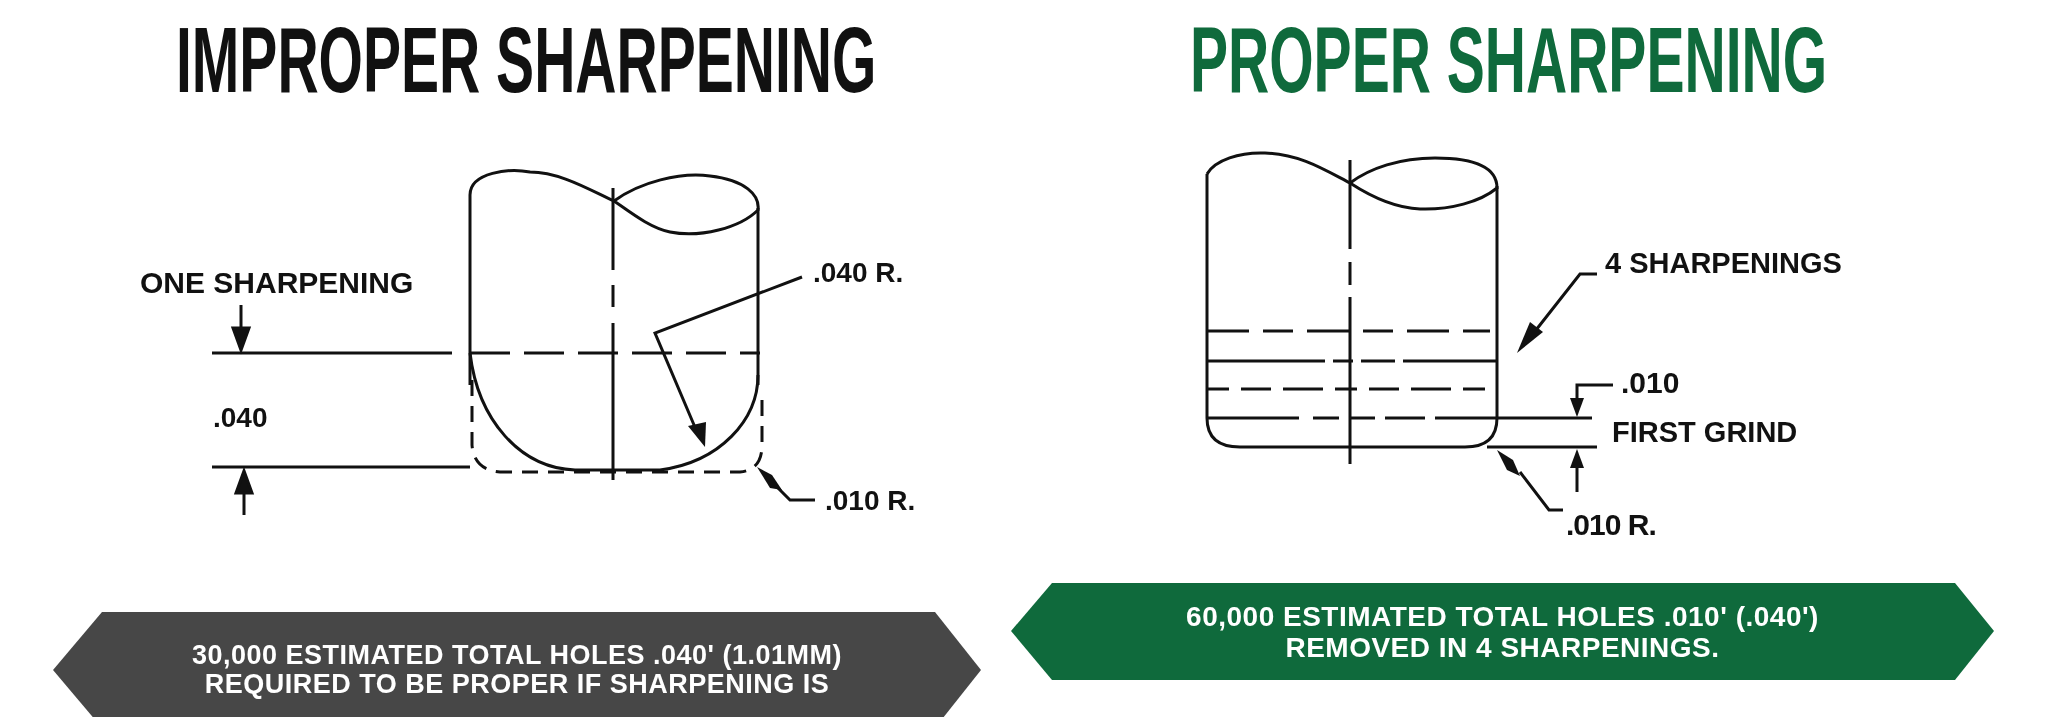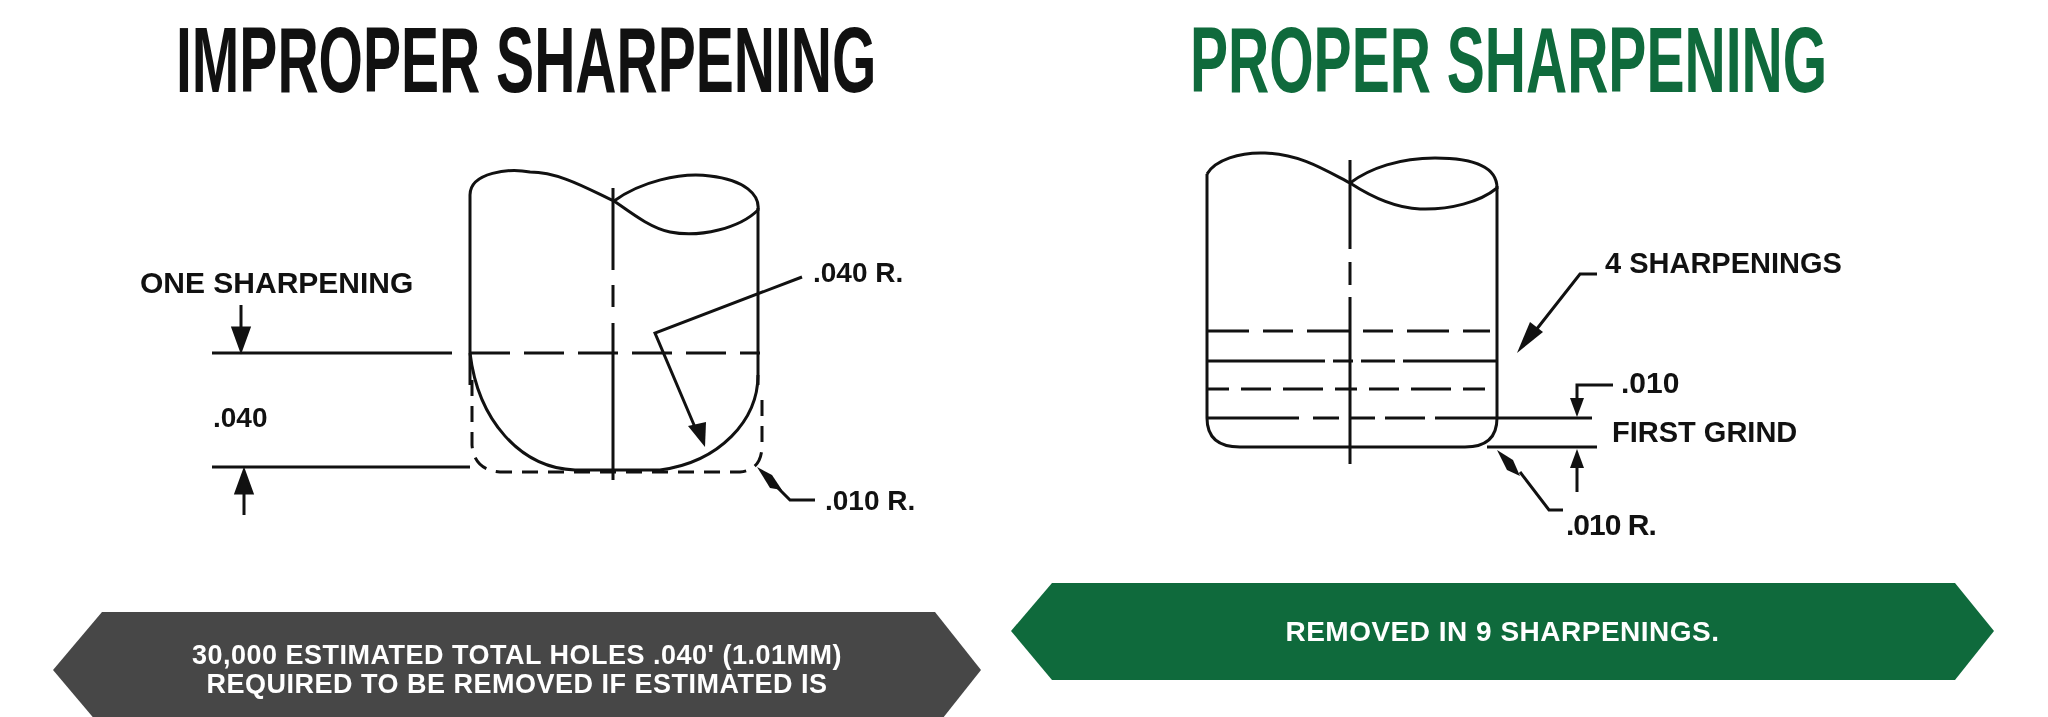--- a/index.html
+++ b/index.html
@@ -105,20 +105,21 @@
   </g>
   <text class="lbl" x="1605" y="273" font-size="29">4 SHARPENINGS</text>
   <text class="lbl" x="1621" y="393" font-size="30">.010</text>
   <text class="lbl" x="1612" y="442" font-size="29">FIRST GRIND</text>
   <text class="lbl" x="1566" y="535" font-size="30" letter-spacing="-1">.010 R.</text>
 </svg>
 
 <div id="banner-left" class="banner">
   <div>
     <span>30,000 ESTIMATED TOTAL HOLES .040' (1.01MM)</span>
-    <span>REQUIRED TO BE REMOVED IF ESTIMATED IS</span>
+    <span>REQUIRED TO BE PROPER IF SHARPENING IS</span>
   </div>
 </div>
 <div id="banner-right" class="banner">
   <div>
-    <span>REMOVED IN 9 SHARPENINGS.</span>
+    <span>60,000 ESTIMATED TOTAL HOLES .010' (.040')</span>
+    <span>REMOVED IN 4 SHARPENINGS.</span>
   </div>
 </div>
 
 </body></html>

